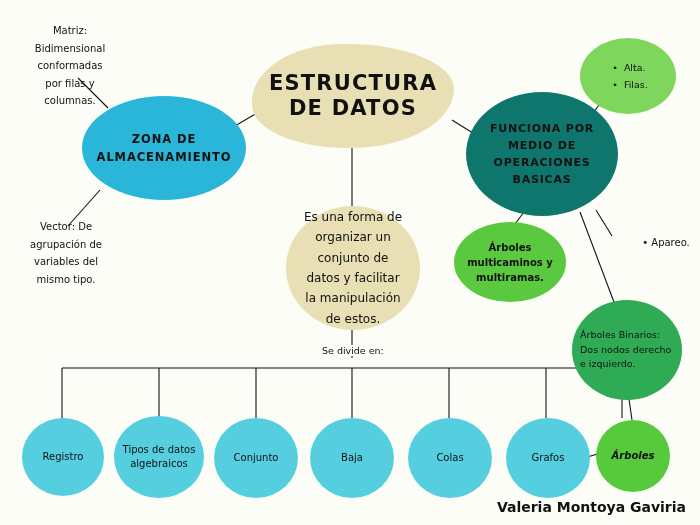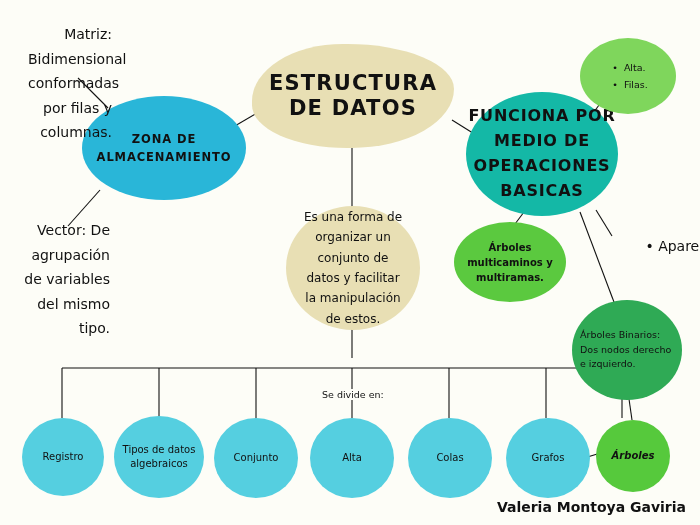--- a/index.html
+++ b/index.html
@@ -53,24 +53,24 @@
   .cyan-big {
     background: #29b6d8;
     color: #111;
     font-weight: bold;
     font-size: 11.5px;
     letter-spacing: 0.9px;
     line-height: 1.6;
     text-transform: uppercase;
   }
   .green-big {
-    background: #14b8a6;
-    color: #111;
-    font-weight: bold;
-    font-size: 16px;
+    background: #0f766e;
+    color: #111;
+    font-weight: bold;
+    font-size: 11px;
     letter-spacing: 0.8px;
     line-height: 1.55;
     text-transform: uppercase;
   }
   .green-mid {
     background: #5bc93f;
     color: #111;
     font-weight: bold;
     font-size: 10px;
     line-height: 1.5;
@@ -102,40 +102,39 @@
     text-align: left;
     padding-left: 4px;
   }
   .bullet-list div::before {
     content: "\2022";
     margin-right: 6px;
   }
   .plain-text {
     position: absolute;
     color: #111;
-    font-size: 14px;
+    font-size: 10px;
     line-height: 1.75;
     z-index: 2;
-    text-align: right;
+    text-align: center;
   }
   .leaf {
     background: #55cfe0;
     color: #111;
     font-size: 10px;
     line-height: 1.4;
     padding: 4px;
   }
   .divide-label {
     position: absolute;
     font-size: 9.5px;
     color: #111;
     z-index: 3;
     background: #fdfdf7;
     padding: 0 4px;
-    margin-top: 44px;
   }
   .signature {
     position: absolute;
     right: 14px;
     bottom: 10px;
     font-size: 14px;
     color: #111;
     font-weight: bold;
     font-family: "DejaVu Sans", sans-serif;
     z-index: 4;
@@ -233,21 +232,21 @@
 <div class="node ellipse leaf" style="left:22px; top:418px; width:82px; height:78px;">
   <span>Registro</span>
 </div>
 <div class="node ellipse leaf" style="left:114px; top:416px; width:90px; height:82px;">
   <span>Tipos de datos algebraicos</span>
 </div>
 <div class="node ellipse leaf" style="left:214px; top:418px; width:84px; height:80px;">
   <span>Conjunto</span>
 </div>
 <div class="node ellipse leaf" style="left:310px; top:418px; width:84px; height:80px;">
-  <span>Alta</span>
+  <span>Baja</span>
 </div>
 <div class="node ellipse leaf" style="left:408px; top:418px; width:84px; height:80px;">
   <span>Colas</span>
 </div>
 <div class="node ellipse leaf" style="left:506px; top:418px; width:84px; height:80px;">
   <span>Grafos</span>
 </div>
 <div class="node ellipse green-small" style="left:596px; top:420px; width:74px; height:72px;font-style:italic;">
   <span>Árboles</span>
 </div>

